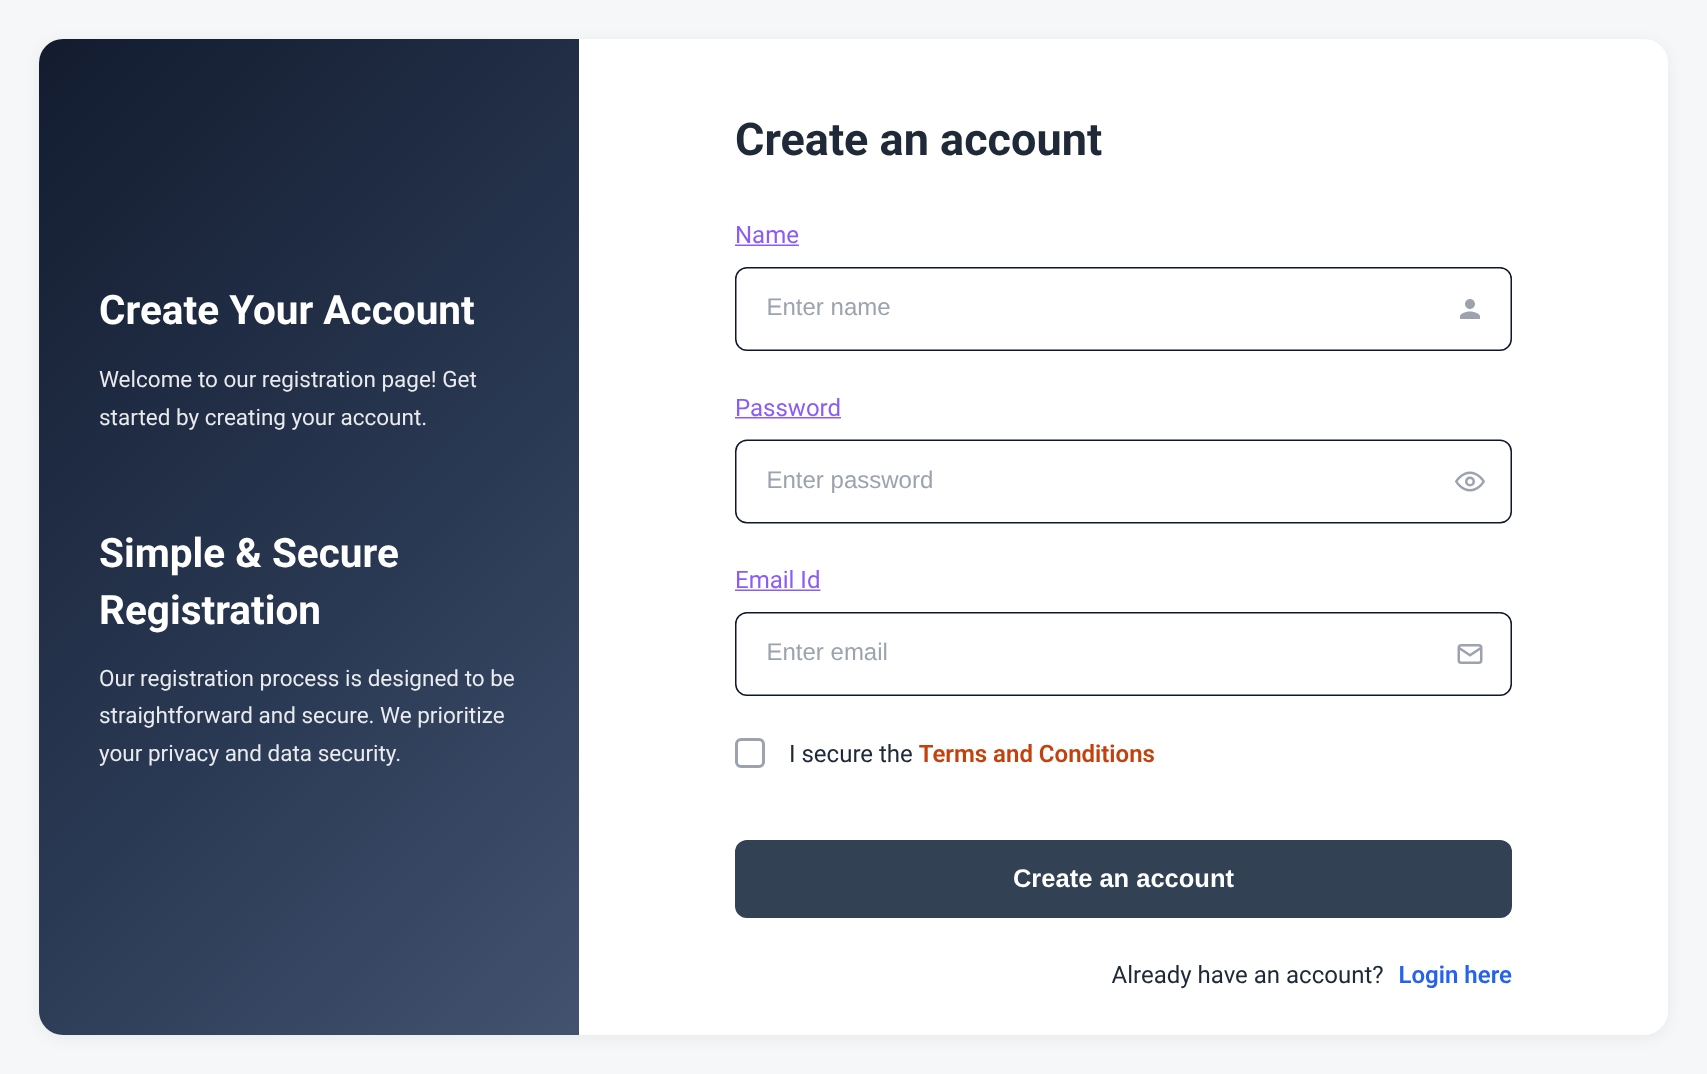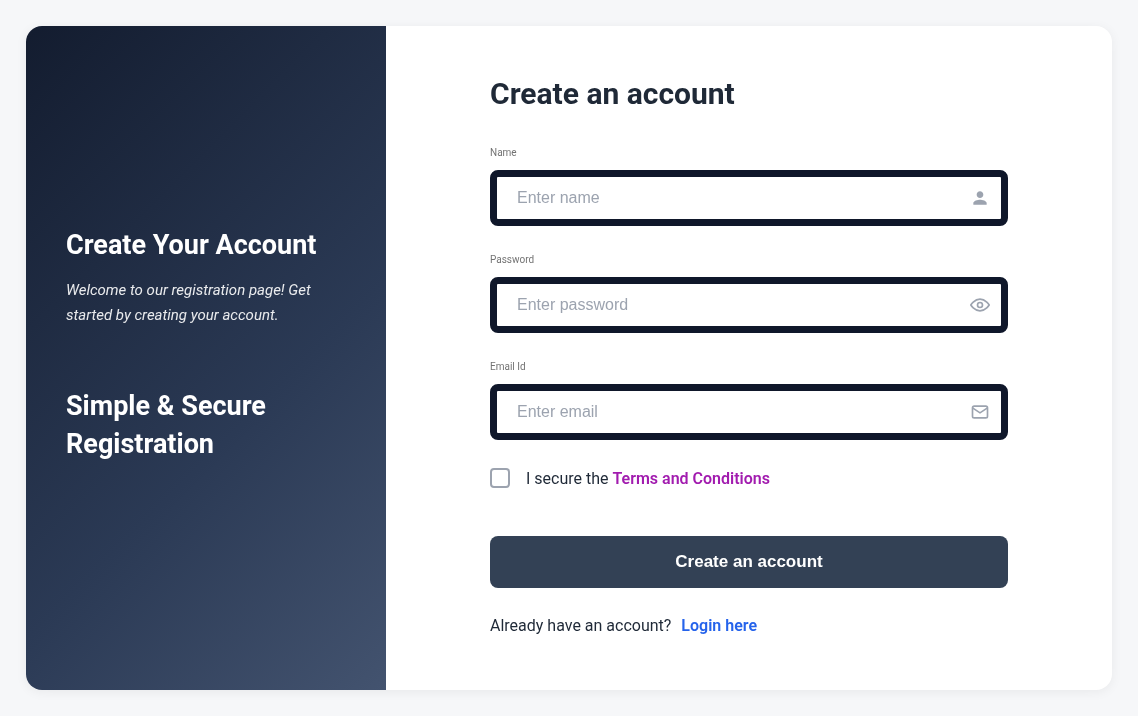--- a/index.html
+++ b/index.html
@@ -42,51 +42,51 @@
       font-size: 27px;
       font-weight: 700;
       line-height: 1.4;
       margin-bottom: 14px;
       color: #fff;
     }
     .info-text {
       font-size: 15px;
       line-height: 1.65;
       color: rgba(255,255,255,0.9);
-      font-style: italic;
     }
     .form-panel {
       flex: 1;
       padding: 50px 104px;
     }
     .form-title {
       font-size: 30px;
       font-weight: 700;
       color: #1f2937;
       margin-bottom: 36px;
     }
     .form-group {
       margin-bottom: 28px;
     }
     .form-label {
       display: block;
-      font-size: 10px;
-      color: #737373;
+      font-size: 16px;
+      color: #8b5cf6;
       margin-bottom: 12px;
+      text-decoration: underline;
     }
     .input-wrapper {
       position: relative;
       width: 100%;
     }
     .form-input {
       width: 100%;
       height: 56px;
       padding: 0 50px 0 20px;
       font-size: 16px;
-      border: 7px solid #0f172a;
+      border: 1px solid #0f172a;
       border-radius: 8px;
       color: #1f2937;
       background: #fff;
     }
     .form-input::placeholder {
       color: #9ca3af;
     }
     .input-icon {
       position: absolute;
       right: 18px;
@@ -122,40 +122,40 @@
     }
     .checkbox:checked {
       background: #2563eb;
       border-color: #2563eb;
     }
     .checkbox-text {
       font-size: 16px;
       color: #1f2937;
     }
     .terms-link {
-      color: #a21caf;
+      color: #c2410c;
       font-weight: 600;
       text-decoration: none;
       cursor: pointer;
       text-align: right;
     }
     .submit-btn {
       width: 100%;
       height: 52px;
       background: #334155;
       color: #fff;
       border: none;
       border-radius: 8px;
       font-size: 17px;
       font-weight: 600;
       cursor: pointer;
       margin-bottom: 28px;
     }
     .footer-text {
-      text-align: left;
+      text-align: right;
       font-size: 16px;
       color: #1f2937;
     }
     .login-link {
       color: #2563eb;
       font-weight: 600;
       text-decoration: none;
       cursor: pointer;
       margin-left: 6px;
     }
@@ -164,20 +164,21 @@
 <body>
 
 <div class="card">
   <aside class="sidebar">
     <div class="info-block">
       <h3 class="info-title">Create Your Account</h3>
       <p class="info-text">Welcome to our registration page! Get started by creating your account.</p>
     </div>
     <div class="info-block">
       <h3 class="info-title">Simple &amp; Secure Registration</h3>
+      <p class="info-text">Our registration process is designed to be straightforward and secure. We prioritize your privacy and data security.</p>
     </div>
   </aside>
 
   <main class="form-panel">
     <h1 class="form-title">Create an account</h1>
 
     <div class="form-group">
       <label class="form-label">Name</label>
       <div class="input-wrapper">
         <input type="text" class="form-input" placeholder="Enter name" style="">

